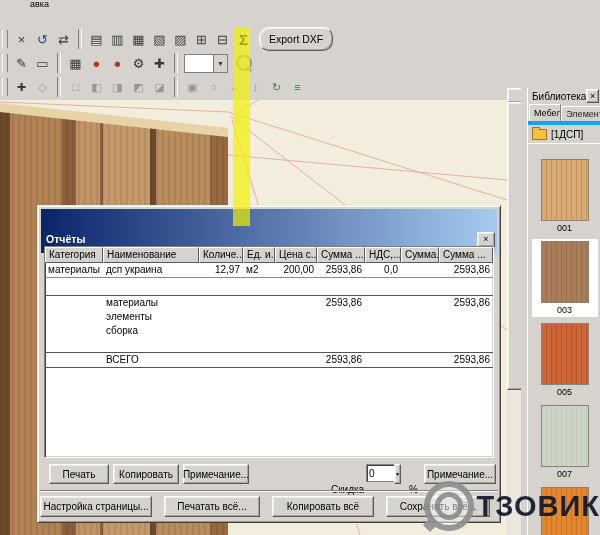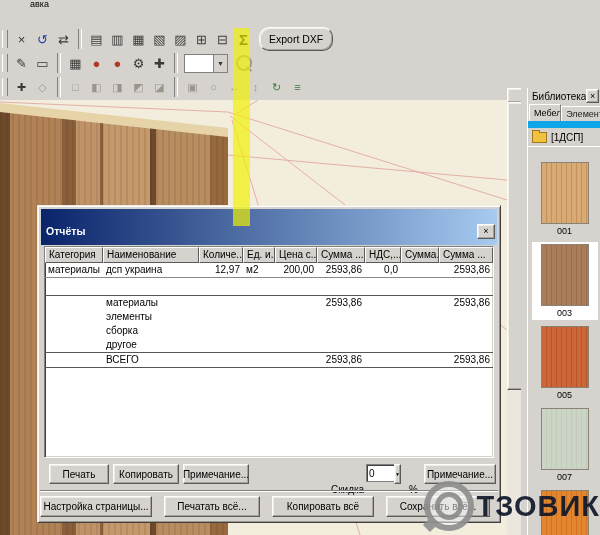--- a/index.html
+++ b/index.html
@@ -52,36 +52,36 @@
            border-left:1px solid #fff;}
   .sb-head{height:16px;display:flex;align-items:center;justify-content:space-between;
            padding:0 2px 0 4px;font-size:10px;}
   .sb-close{width:13px;height:12px;font-size:9px;line-height:10px;}
   .sb-tabs{display:flex;height:17px;padding-left:1px;}
   .tab{border:1px solid #808080;border-bottom:none;border-top-color:#fff;border-left-color:#fff;
        background:#d6d3ce;font-size:9px;padding:2px 4px 0 4px;white-space:nowrap;overflow:hidden;}
   .tab.active{position:relative;z-index:2;padding-top:3px;}
   .tab.off{margin-top:2px;color:#222;}
   .sb-path{height:18px;display:flex;align-items:center;padding-left:4px;font-size:10px;
-           border-top:7px solid #0ea5e9;border-bottom:1px solid #fff;}
+           border-top:4px solid #0ea5e9;border-bottom:1px solid #fff;}
   .folder{width:13px;height:9px;background:#f2c23e;border:1px solid #a07820;position:relative;margin-right:4px;}
   .folder:before{content:'';position:absolute;top:-3px;left:-1px;width:6px;height:2px;background:#f2c23e;
                  border:1px solid #a07820;border-bottom:none;}
   .sb-list{padding-top:13px;display:flex;flex-direction:column;}
   .sw-item{width:66px;margin:0 auto 4px auto;text-align:center;padding:2px 0;}
   .sw-item.selected{background:#fff;}
   .swatch{width:46px;height:60px;margin:0 auto;border:1px solid #8a8275;}
   .sw-label{font-size:9px;margin-top:2px;white-space:nowrap;}
   
   .dialog{position:absolute;left:37px;top:205px;width:462px;height:316px;background:#d6d3ce;z-index:20;
           border:1px solid;border-color:#efede8 #404040 #404040 #efede8;
           box-shadow:inset 1px 1px 0 #fff,inset -1px -1px 0 #9a968e;}
   .titlebar{position:absolute;left:3px;top:3px;right:3px;height:28px;
             background:linear-gradient(90deg,#0a246a,#a6caf0);display:flex;align-items:center;
-            justify-content:space-between;padding:8px 2px 0 5px;}
+            justify-content:space-between;padding:16px 2px 0 5px;}
   .titlebar .txt{color:#fff;font-size:10.5px;font-weight:bold;}
   .db-close{width:16px;height:13px;font-size:9px;line-height:11px;}
   .dtabs{position:absolute;left:6px;top:22px;right:6px;height:18px;display:flex;}
   .dtabs .tab{font-size:9.5px;padding:2px 4px 0 4px;}
   .dtabs .tab.active{padding-top:3px;}
   .tableframe{position:absolute;left:6px;top:40px;right:6px;bottom:64px;background:#fff;
               border:1px solid;border-color:#808080 #fff #fff #808080;
               box-shadow:inset 1px 1px 0 #404040,inset -1px -1px 0 #d6d3ce;overflow:hidden;}
   .trow{display:grid;grid-template-columns:58px 96px 44px 32px 42px 48px 36px 38px 1fr;
         font-size:10px;height:14px;line-height:14px;}
@@ -289,21 +289,20 @@
         <span></span>
           <span></span>
           <span></span>
           <span></span>
           <span></span>
           <span></span>
           <span></span>
       </div>
       <div class="trow">
         <span></span>
-        <span>другое</span>
         <span></span>
           <span></span>
           <span></span>
           <span></span>
           <span></span>
           <span></span>
           <span></span>
       </div>
       <div class="trow totalrow">
         <span></span>

